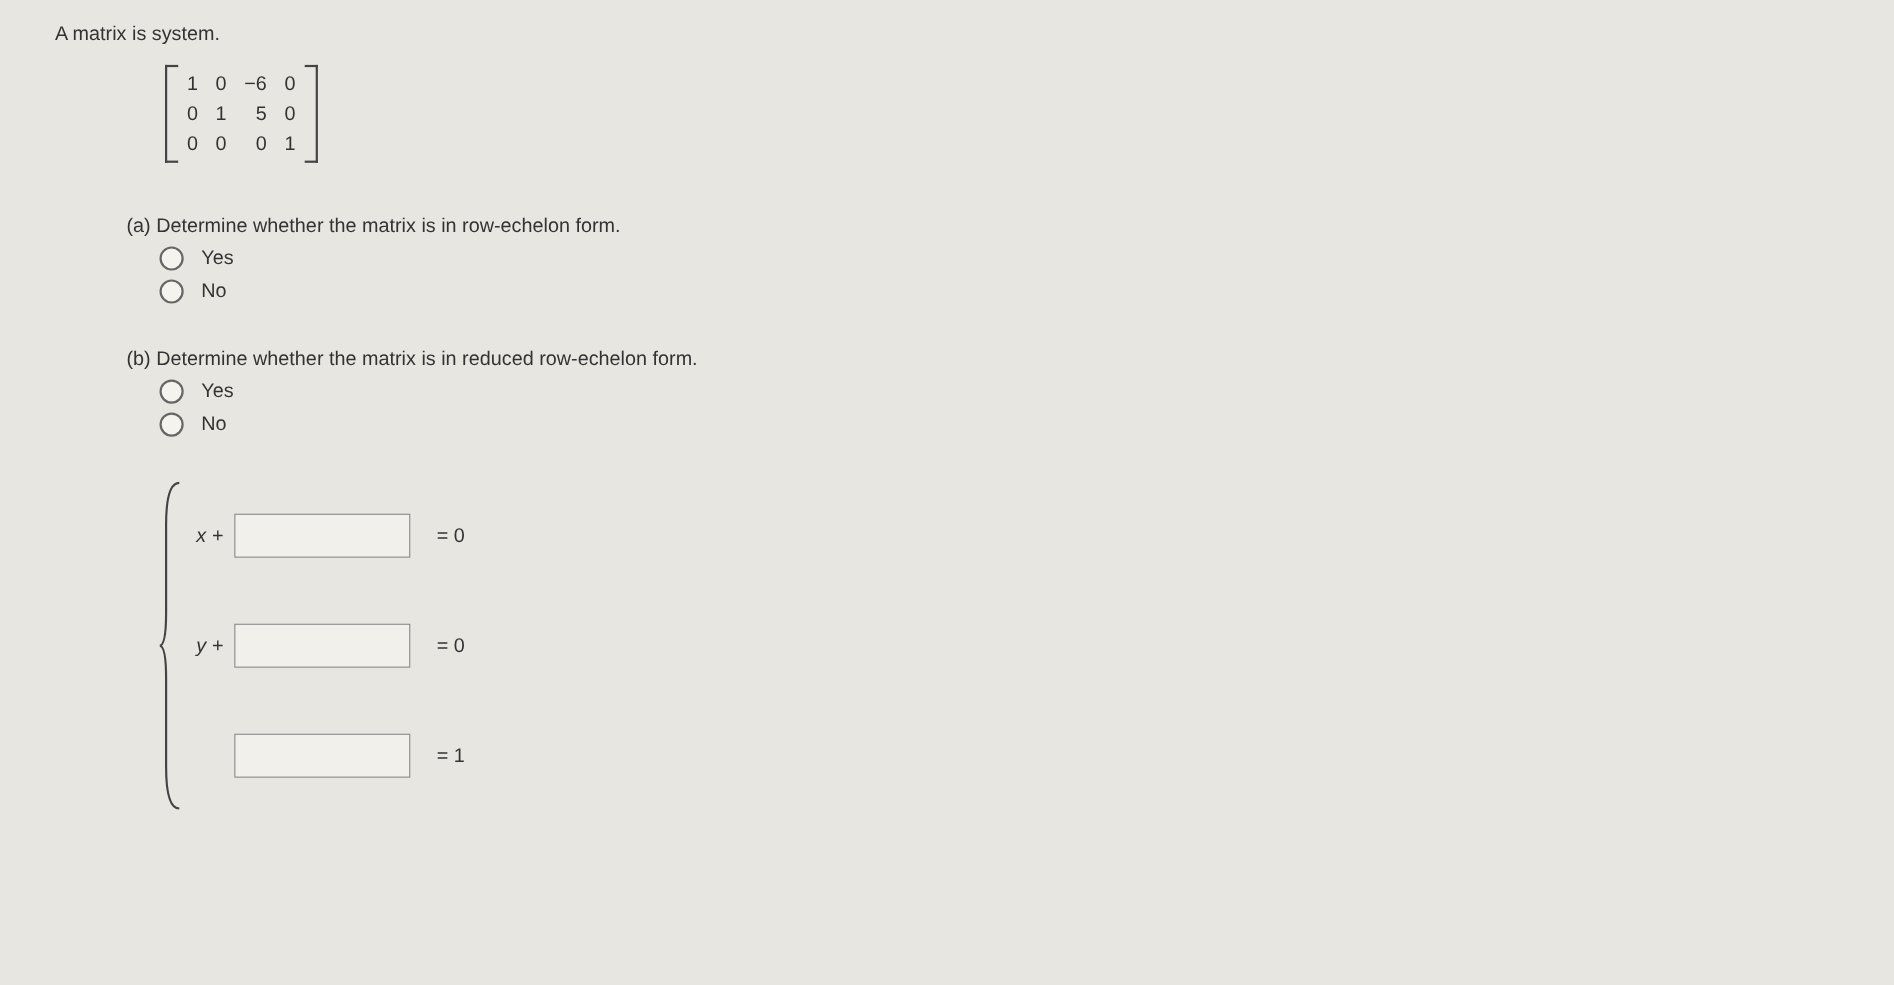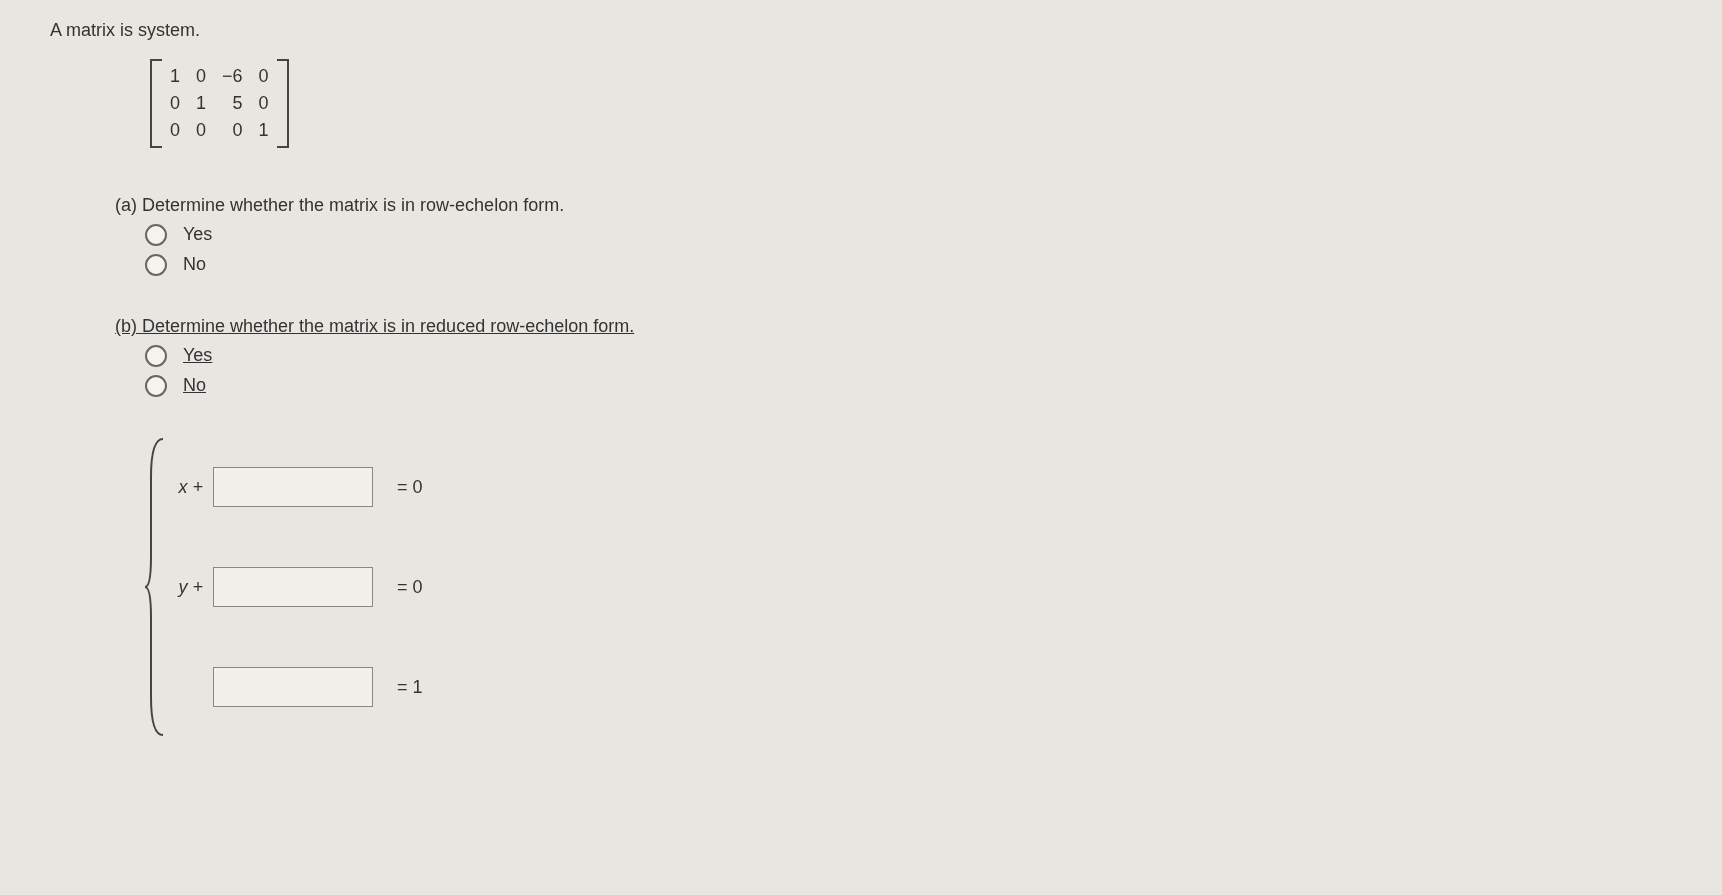--- a/index.html
+++ b/index.html
@@ -149,21 +149,21 @@
     <div class="radio-row">
       <span class="radio"></span>
       <span>Yes</span>
     </div>
     <div class="radio-row">
       <span class="radio"></span>
       <span>No</span>
     </div>
   </div>
 
-  <div class="part" style="margin-top:40px;text-decoration:underline;">
+  <div class="part" style="margin-top:40px;">
     <div class="part-q">(b) Determine whether the matrix is in reduced row-echelon form.</div>
     <div class="radio-row">
       <span class="radio"></span>
       <span>Yes</span>
     </div>
     <div class="radio-row">
       <span class="radio"></span>
       <span>No</span>
     </div>
   </div>

